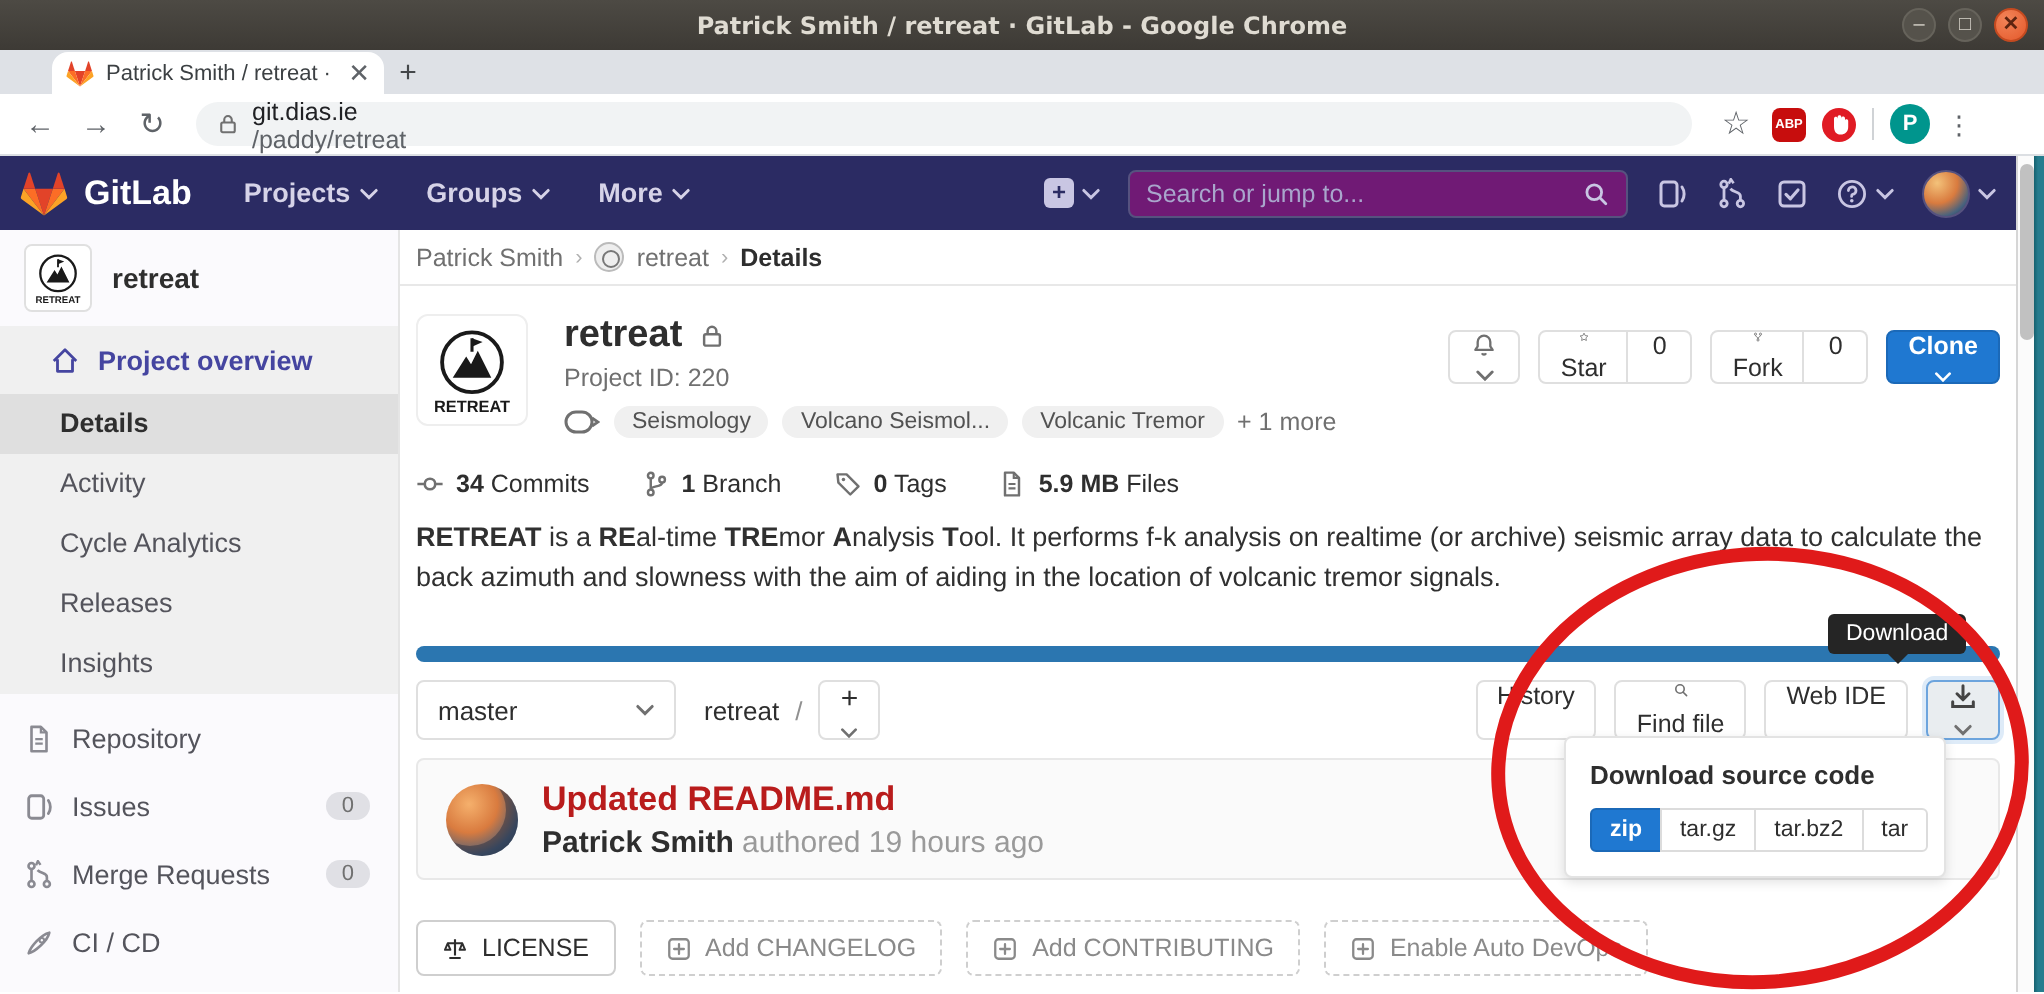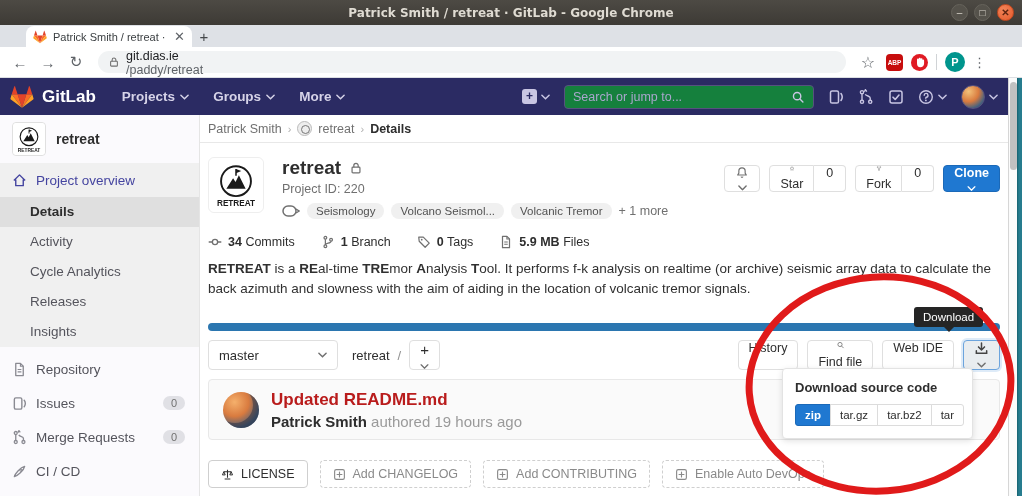--- a/index.html
+++ b/index.html
@@ -43,37 +43,37 @@
 
   
   .gl-navbar { height:37px; background:#2b2b63; display:flex; align-items:center; padding:0 10px; color:#d6d3e8; flex:0 0 auto; }
   .gl-brand { display:flex; align-items:center; gap:8px; margin-right:16px; }
   .gl-brand .brand-txt { color:#fff; font-size:17px; font-weight:bold; }
   .gl-menu { display:flex; gap:4px; }
   .gl-menu .mitem { padding:6px 10px; font-size:13.5px; font-weight:bold; color:#d6d3e8; display:flex; align-items:center; gap:5px; }
   .gl-right { margin-left:auto; display:flex; align-items:center; gap:14px; }
   .gl-plus { display:flex; align-items:center; gap:3px; color:#c9c6e3; }
   .gl-plus .box { width:15px; height:15px; background:#c9c6e3; color:#2b2b63; border-radius:3px; font-size:12px; line-height:15px; text-align:center; font-weight:bold; }
-  .gl-search { width:250px; height:24px; background:#15803d; border:1px solid #56527f; border-radius:4px; display:flex; align-items:center; padding:0 8px; }
+  .gl-search { width:250px; height:24px; background:#701a75; border:1px solid #56527f; border-radius:4px; display:flex; align-items:center; padding:0 8px; }
   .gl-search input { flex:1; background:transparent; border:none; outline:none; color:#cfccе6; color:#cfcce6; font-size:12.5px; font-family:inherit; }
   .gl-search input::placeholder { color:#a9a6cc; }
   .gl-ico { color:#c9c6e3; }
   .gl-avatar { width:24px; height:24px; border-radius:50%; background:radial-gradient(circle at 30% 25%, #f3c27a, #d97b3f 45%, #47627e 75%, #25364a); border:1px solid #56527f; }
   .with-chev { display:flex; align-items:center; gap:4px; }
 
   
   .body-row { display:flex; flex:1; min-height:0; }
   .sidebar { width:200px; background:#fbfafd; border-right:1px solid #e5e5e5; flex:0 0 auto; font-size:13.5px; color:#54545c; }
   .sb-project { display:flex; align-items:center; gap:10px; padding:8px 14px 8px 12px; height:48px; }
   .sb-project .pname { font-weight:bold; color:#2e2e2e; font-size:14px; }
   .sb-avatar { width:34px; height:34px; background:#fff; border:1px solid #e0e0e0; border-radius:4px; }
   .sb-section { background:#f0f0f0; }
   .sb-row { display:flex; align-items:center; gap:9px; padding:0 14px 0 12px; height:34px; }
   .sb-row .lbl { flex:1; }
-  .sb-row.overview { color:#4545a0; font-weight:normal; }
+  .sb-row.overview { color:#4545a0; font-weight:bold;margin-left:13px; }
   .sb-sub { display:block; padding:7px 14px 7px 30px; height:30px; }
   .sb-sub.active { background:#dfdfdf; color:#2e2e2e; font-weight:bold; }
   .sb-badge { background:#e0e0e5; color:#707070; font-size:11px; border-radius:8px; padding:1px 8px; }
   .sb-icon { color:#8a8a92; }
   .sb-row.overview .sb-icon { color:#4545a0; }
 
   .main { flex:1; min-width:0; display:flex; flex-direction:column; background:#fff; }
   .breadcrumbs { height:28px; display:flex; align-items:center; gap:6px; padding:0 8px; color:#707070; font-size:12.5px; border-bottom:1px solid #e8e8e8; }
   .breadcrumbs .current { color:#2e2e2e; font-weight:bold; }
   .bc-sep { color:#b0b0b0; font-size:11px; }

